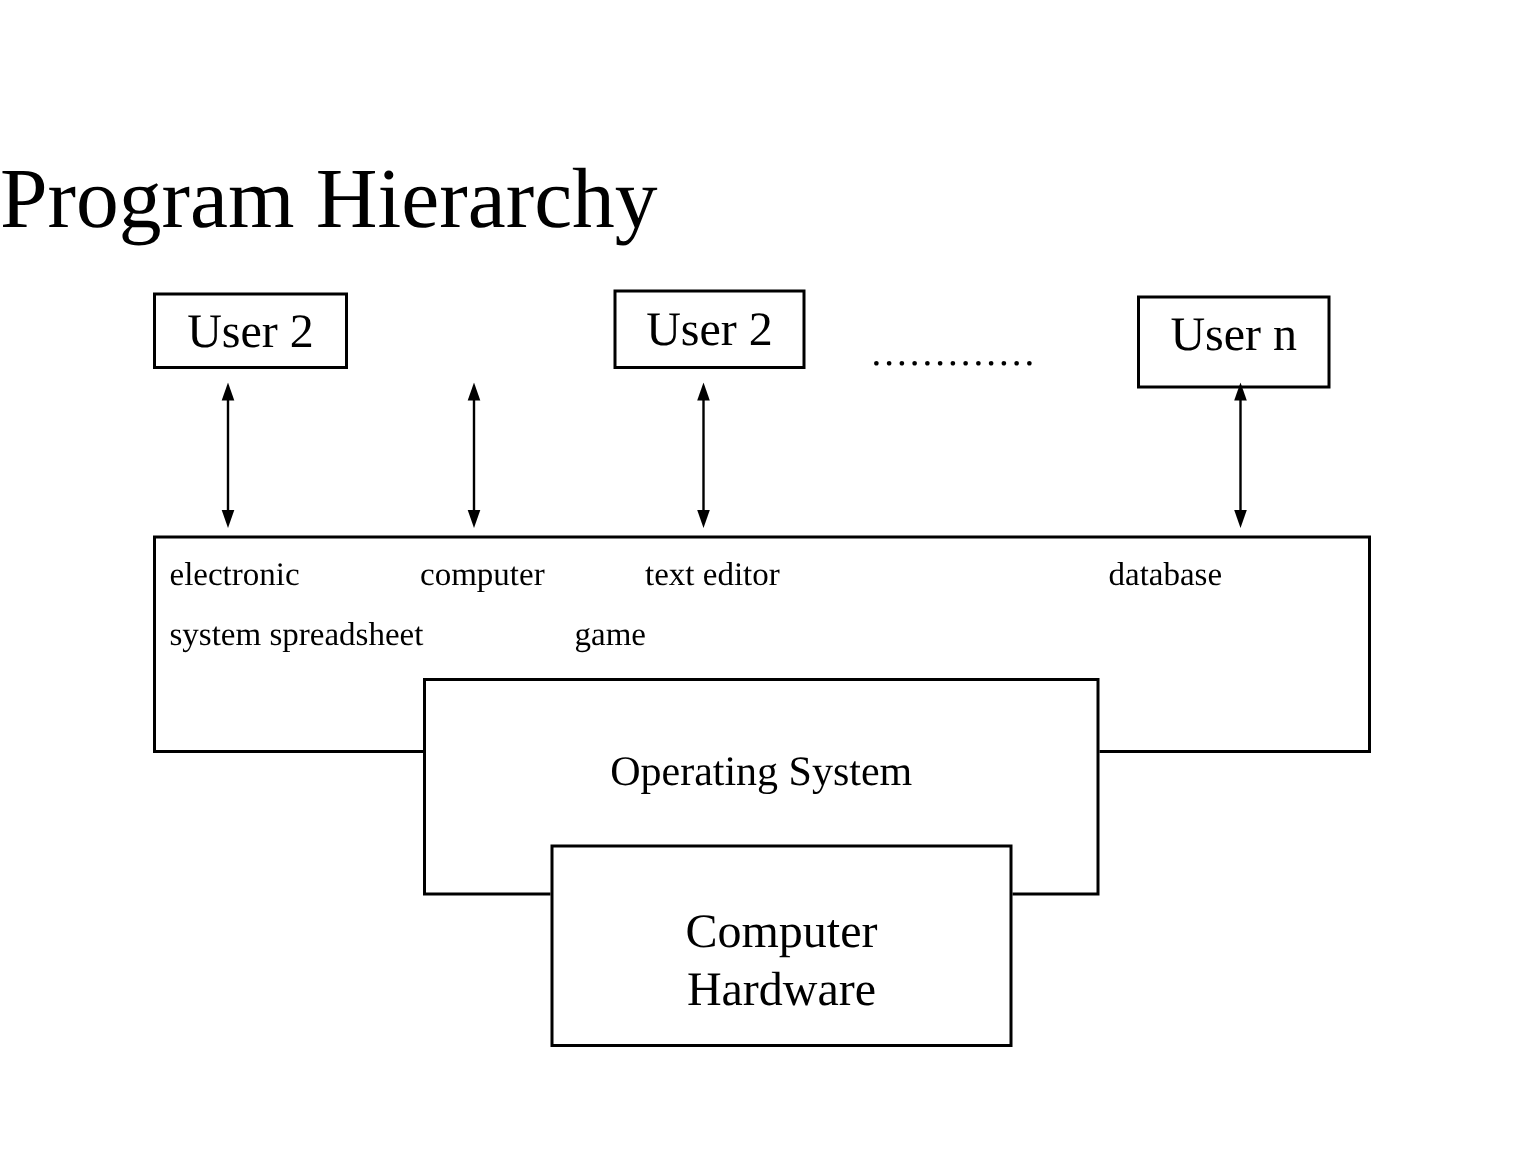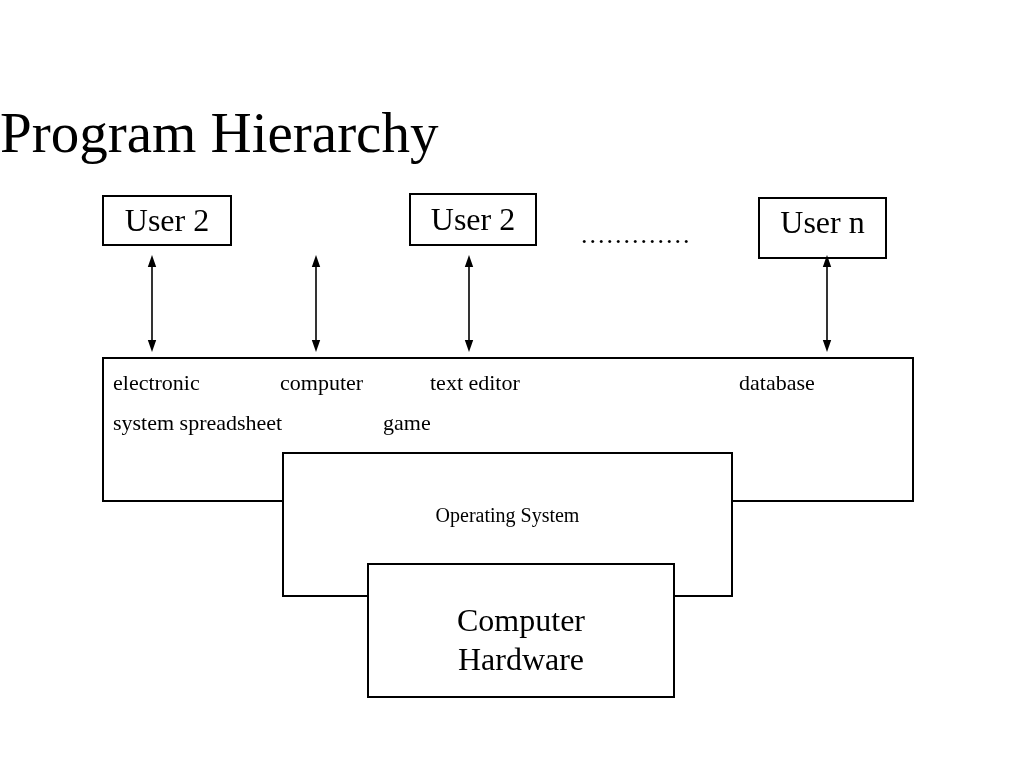--- a/index.html
+++ b/index.html
@@ -93,21 +93,21 @@
     border: 2px solid #000000;
     background: #ffffff;
     z-index: 3;
   }
   .os-label {
     position: absolute;
     top: 42px;
     left: 0;
     right: 0;
     text-align: center;
-    font-size: 20px;
+    font-size: 28px;
     line-height: 38px;
     white-space: nowrap;
   }
   .hw-box {
     position: absolute;
     left: 367px;
     top: 563px;
     width: 308px;
     height: 135px;
     box-sizing: border-box;

